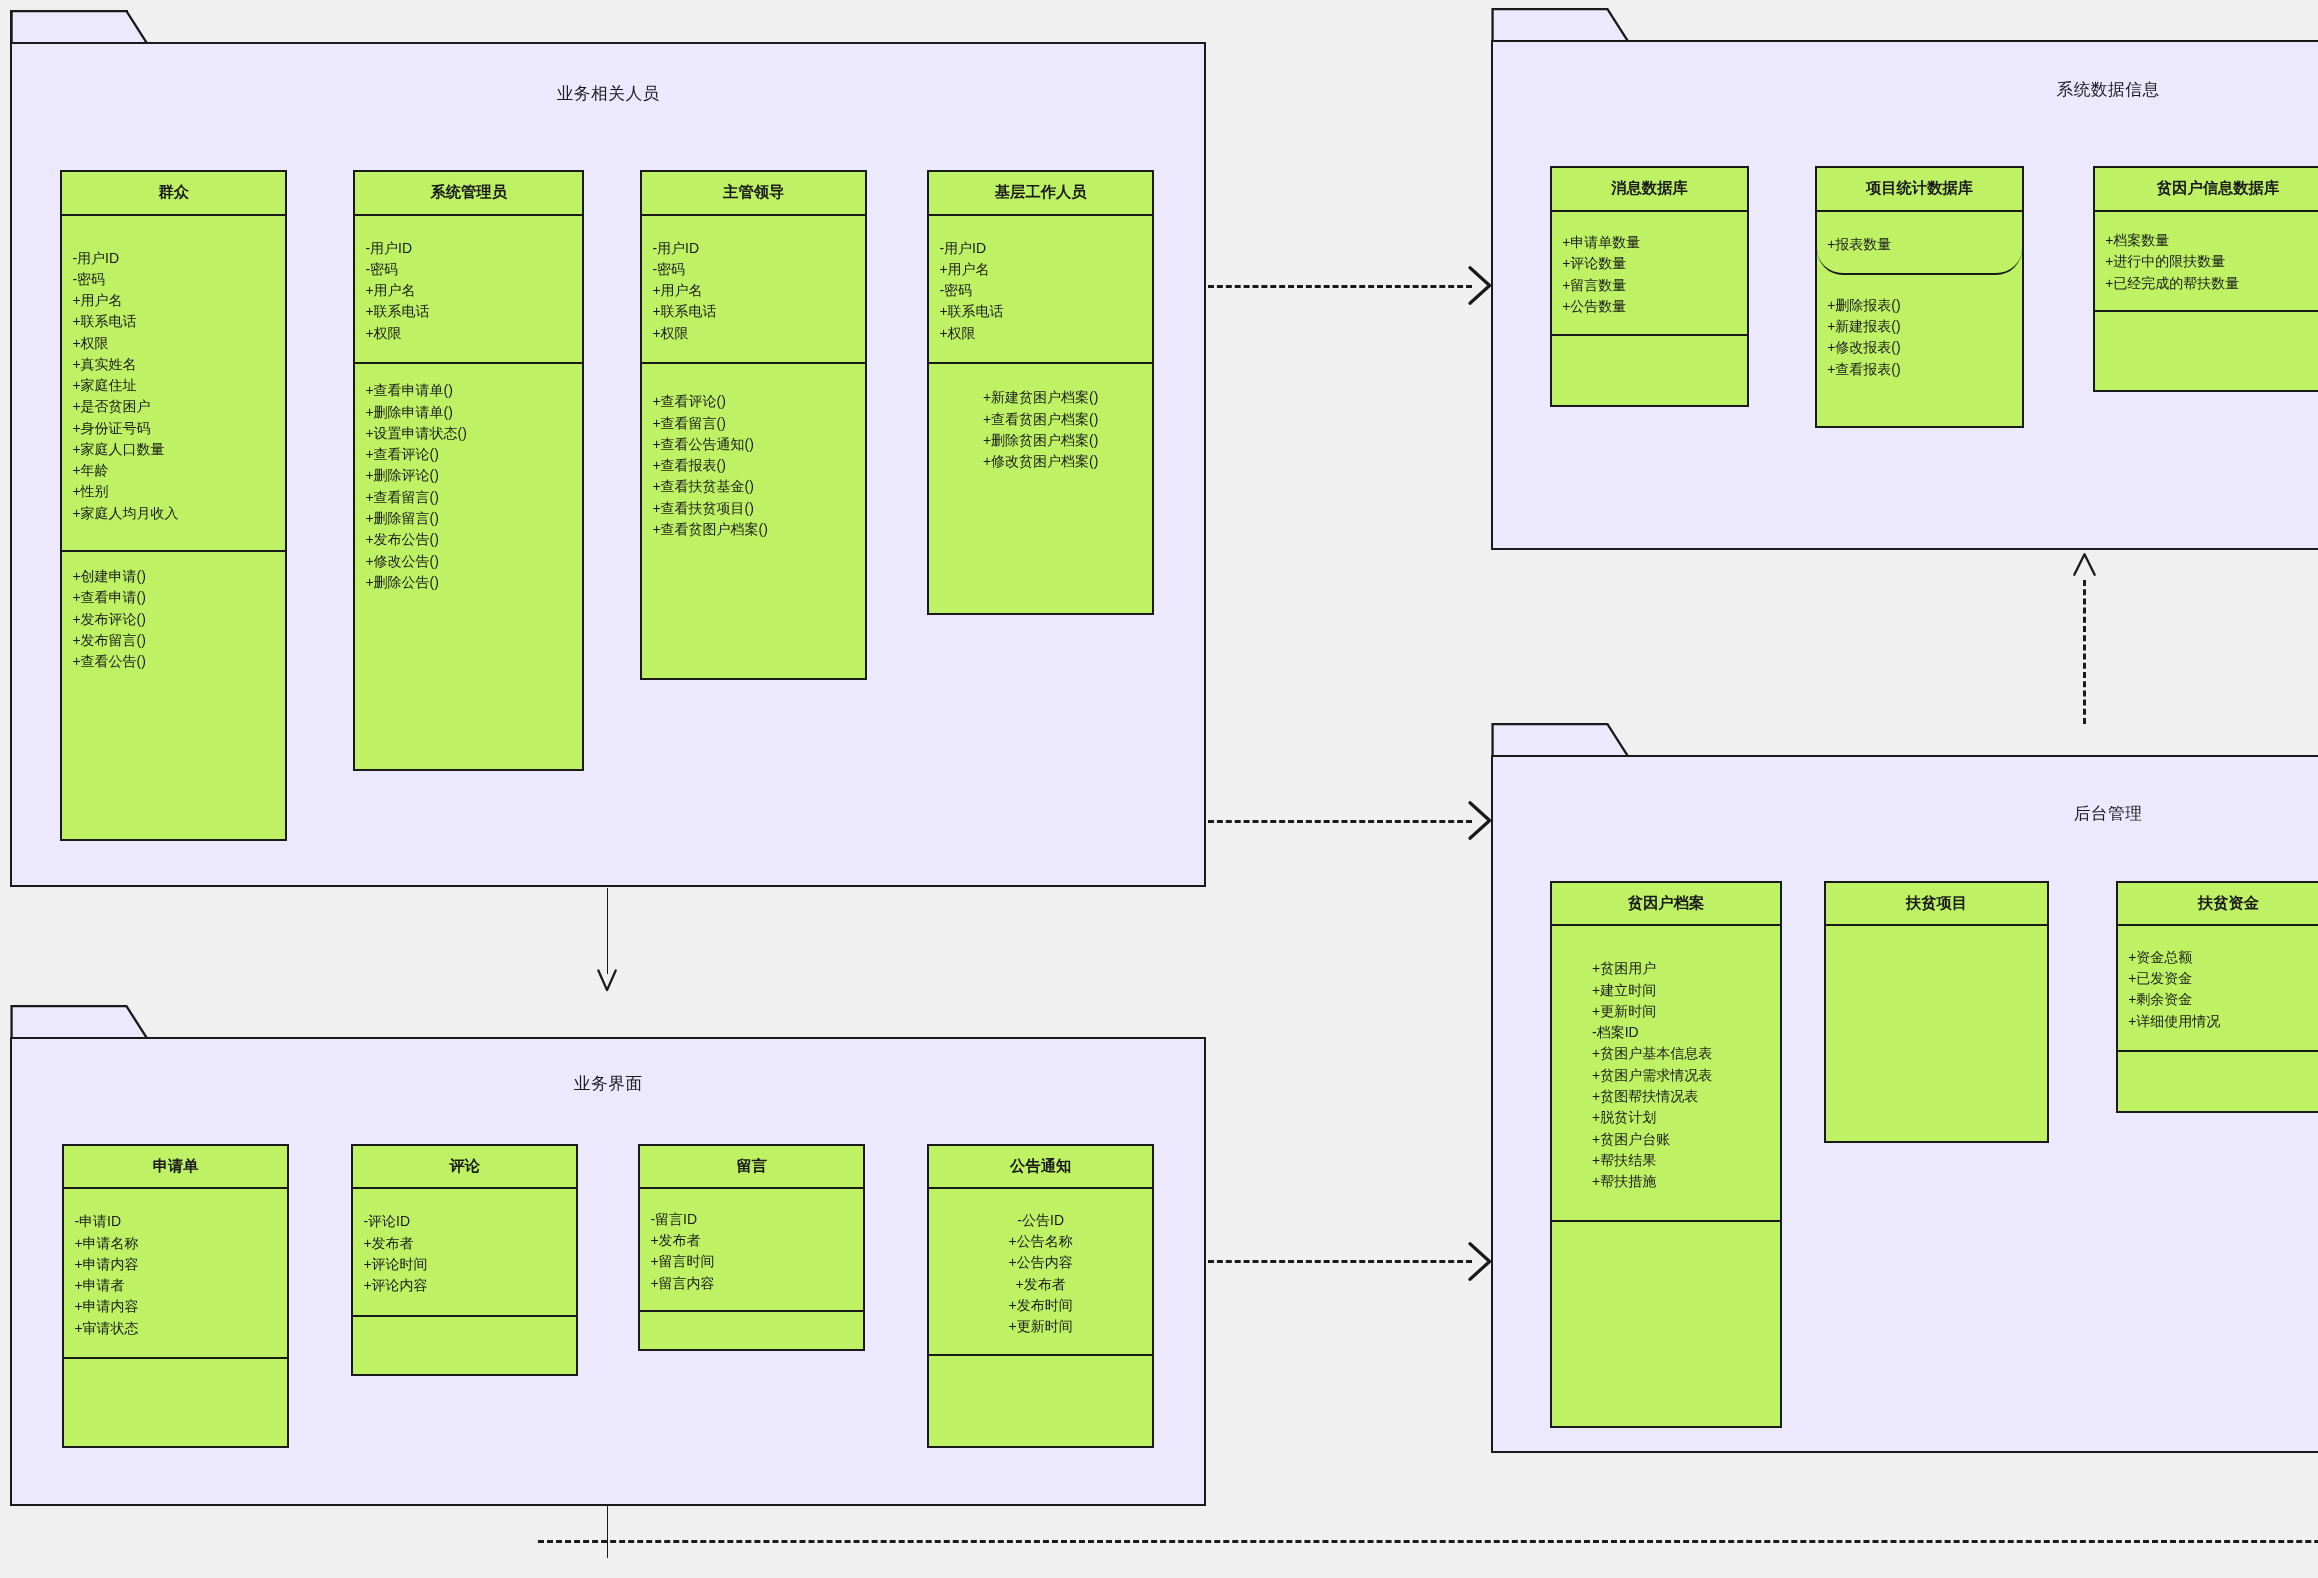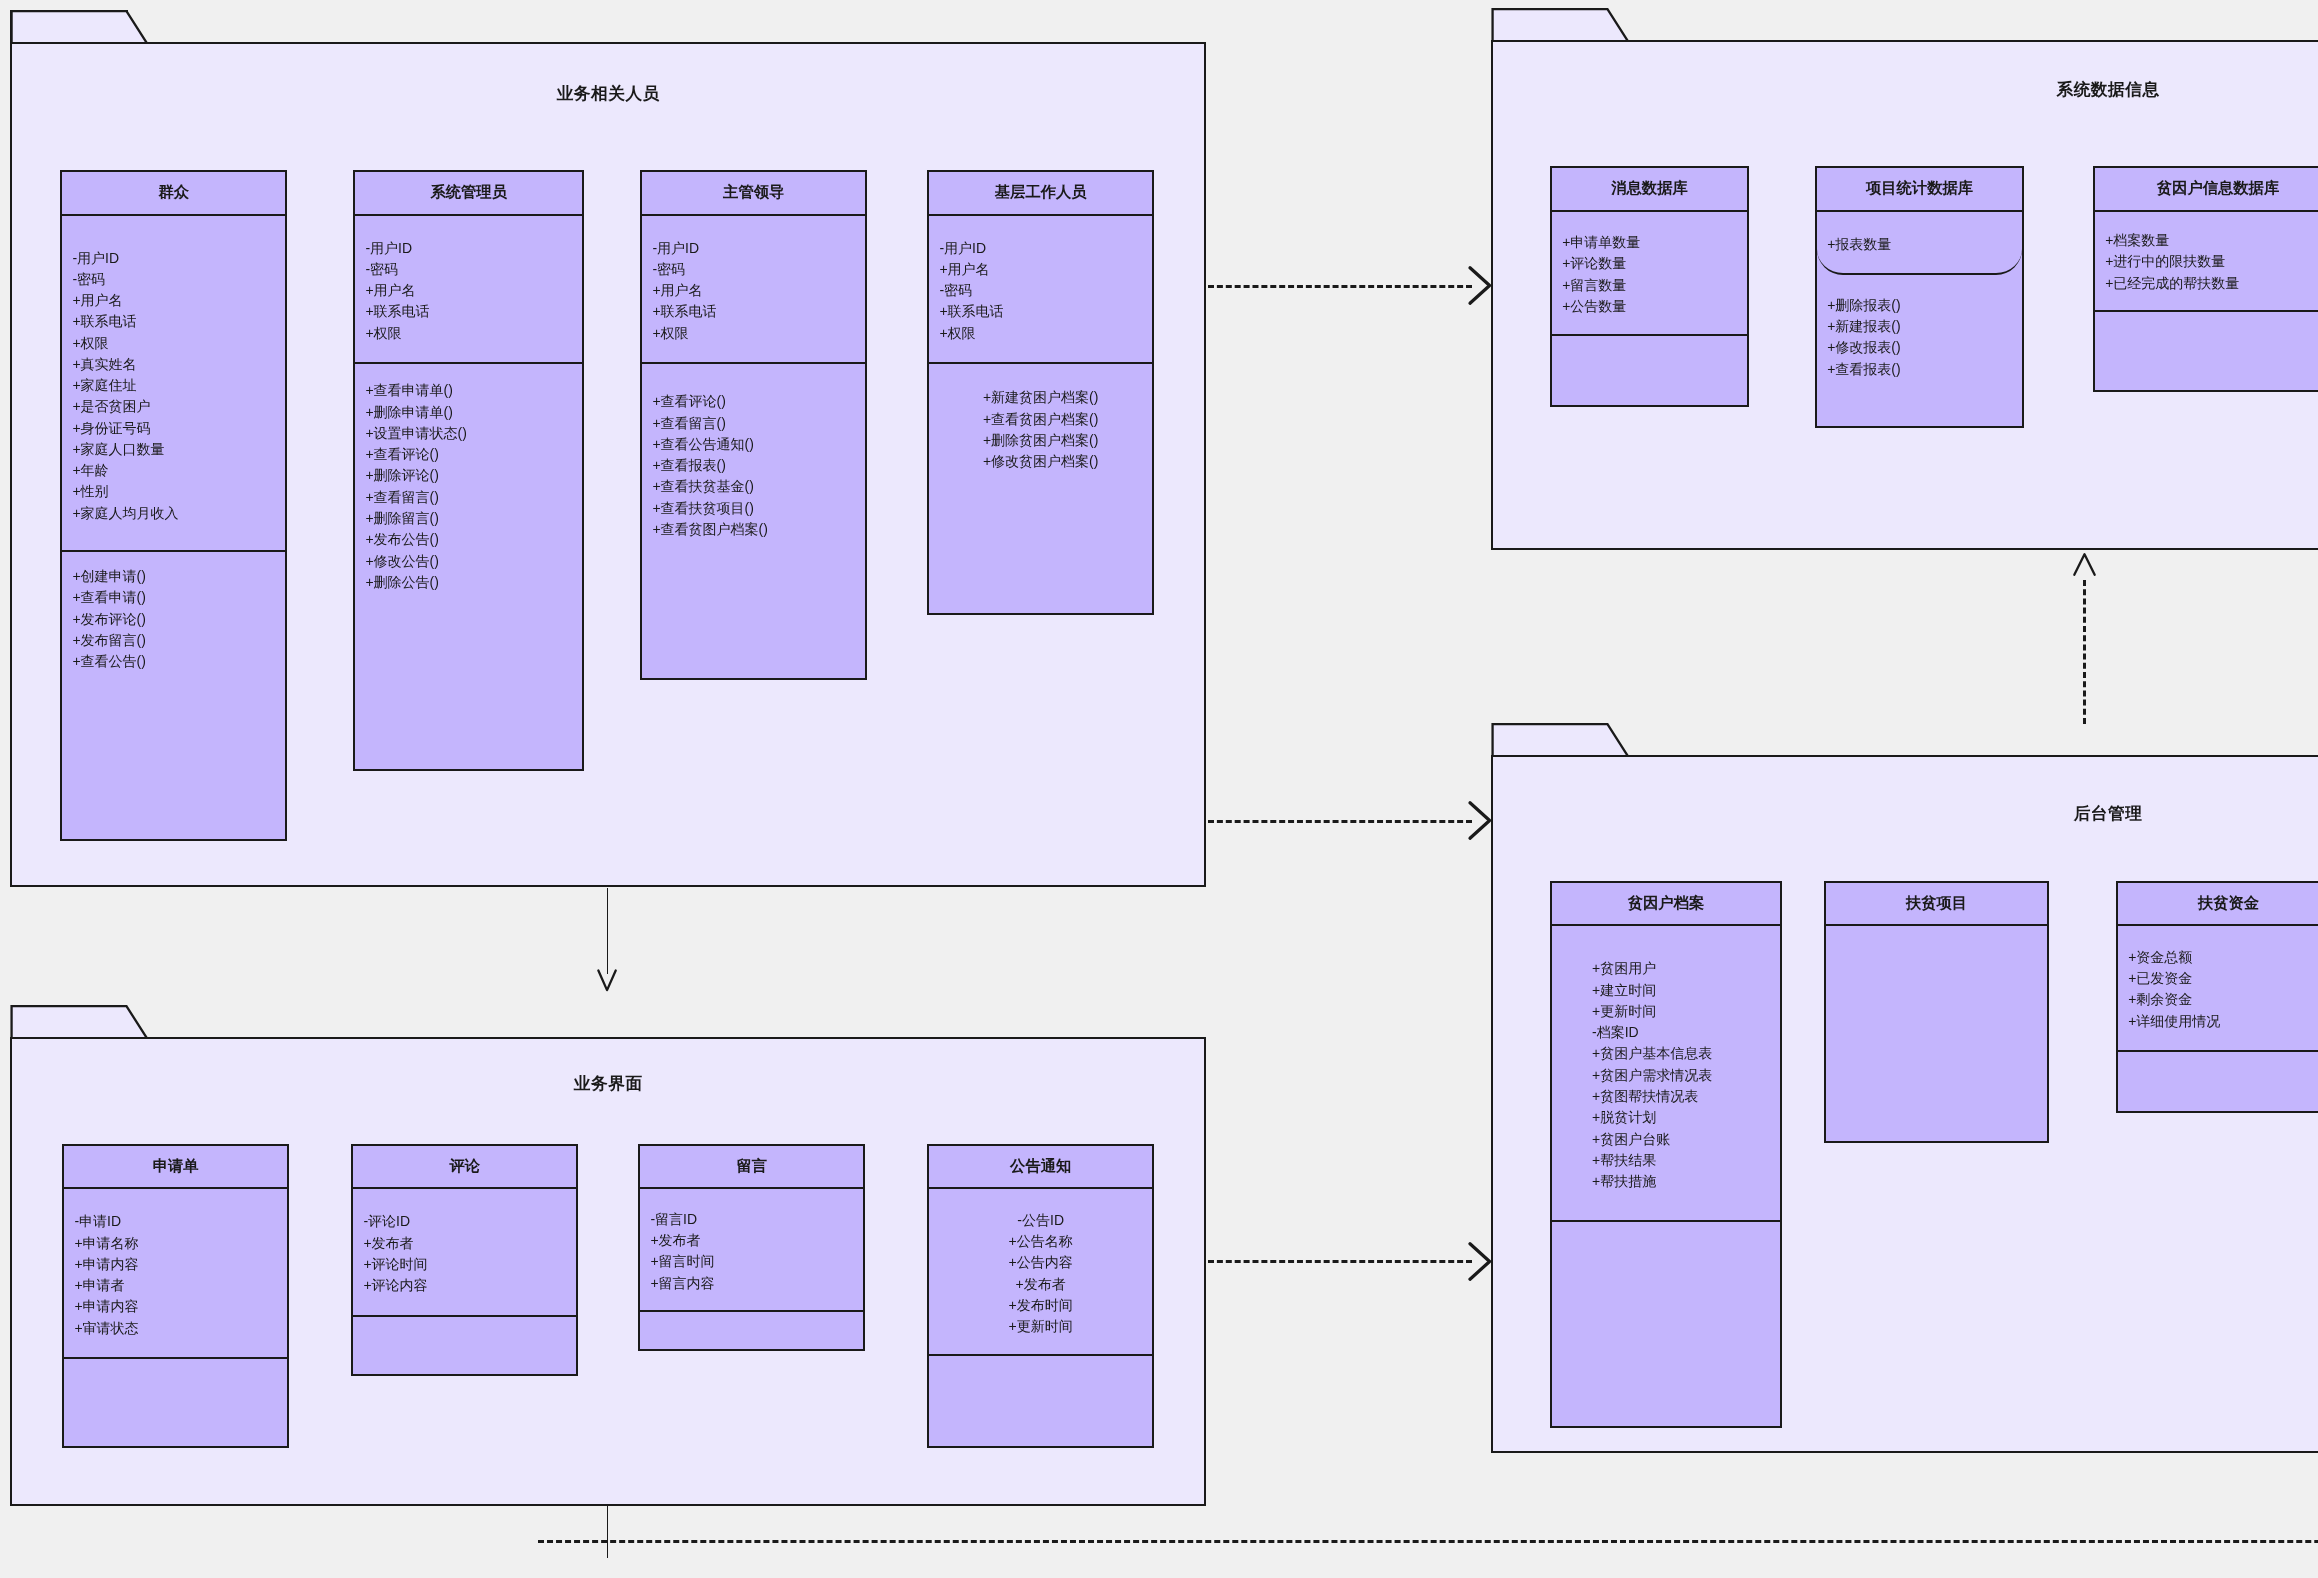--- a/index.html
+++ b/index.html
@@ -3,24 +3,24 @@
 <meta charset="utf-8">
 <style>
   html,body{margin:0;padding:0;background:#f0f0f0;}
   body{font-family:"Liberation Sans","DejaVu Sans",sans-serif;}
   #canvas{position:relative;width:2724px;height:1579px;background:#f0f0f0;overflow:hidden;}
 
   
   .pkg{position:absolute;}
   .pkg .tab{position:absolute;left:0;top:0;background:#ece8fd;border:2.3px solid #1a1a1a;border-bottom:none;box-sizing:border-box;}
   .pkg .body{position:absolute;background:#ece8fd;border:2.3px solid #1a1a1a;box-sizing:border-box;}
-  .pkg .pkg-title{position:absolute;width:100%;text-align:center;font-size:16.7px;color:#1a1a1a;font-weight:bold;letter-spacing:0.5px;}
+  .pkg .pkg-title{position:absolute;width:100%;text-align:center;font-size:16.7px;color:#1a1a1a;font-weight:normal;letter-spacing:0.5px;}
 
   
-  .cls{position:absolute;background:#c4b5fd;border:2.3px solid #1a1a1a;box-sizing:border-box;display:flex;flex-direction:column;}
+  .cls{position:absolute;background:#bef264;border:2.3px solid #1a1a1a;box-sizing:border-box;display:flex;flex-direction:column;}
   .cls .cname{text-align:center;font-size:15.3px;font-weight:bold;color:#1a1a1a;padding:10.2px 2.8px 10.2px 2.8px;border-bottom:2.3px solid #1a1a1a;box-sizing:border-box;}
   .cls .sect{padding:14px 10.2px 12px 10.2px;box-sizing:border-box;}
   .cls .sect.attrs{border-bottom:2.3px solid #1a1a1a;}
   .cls .sect.empty{min-height:36px;padding:0;}
   .cls .row{font-size:14px;line-height:1.52;color:#1a1a1a;white-space:nowrap;}
   .cls .sect.centered .row{text-align:center;}
   .cls .flexfill{flex:1 1 auto;}
 
   
   .dash-h{position:absolute;height:0;border-top:3.2px dashed #1a1a1a;}

